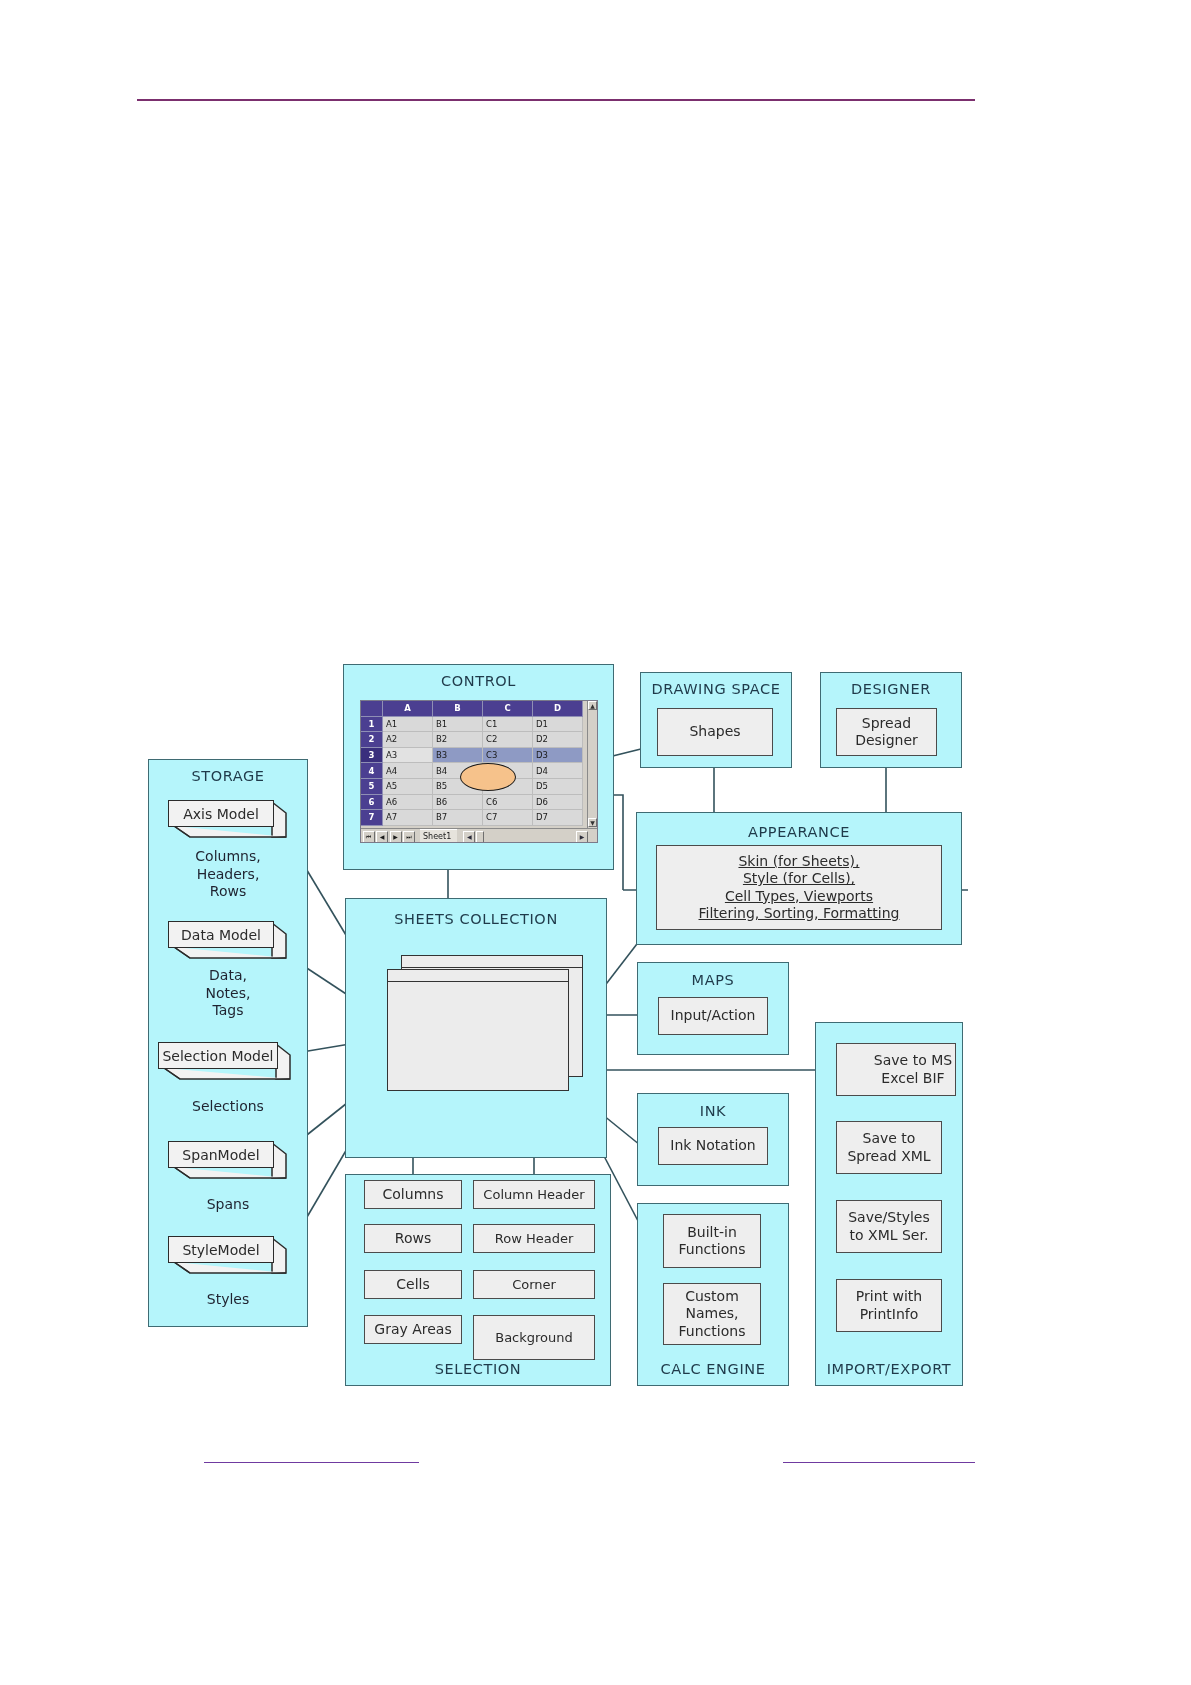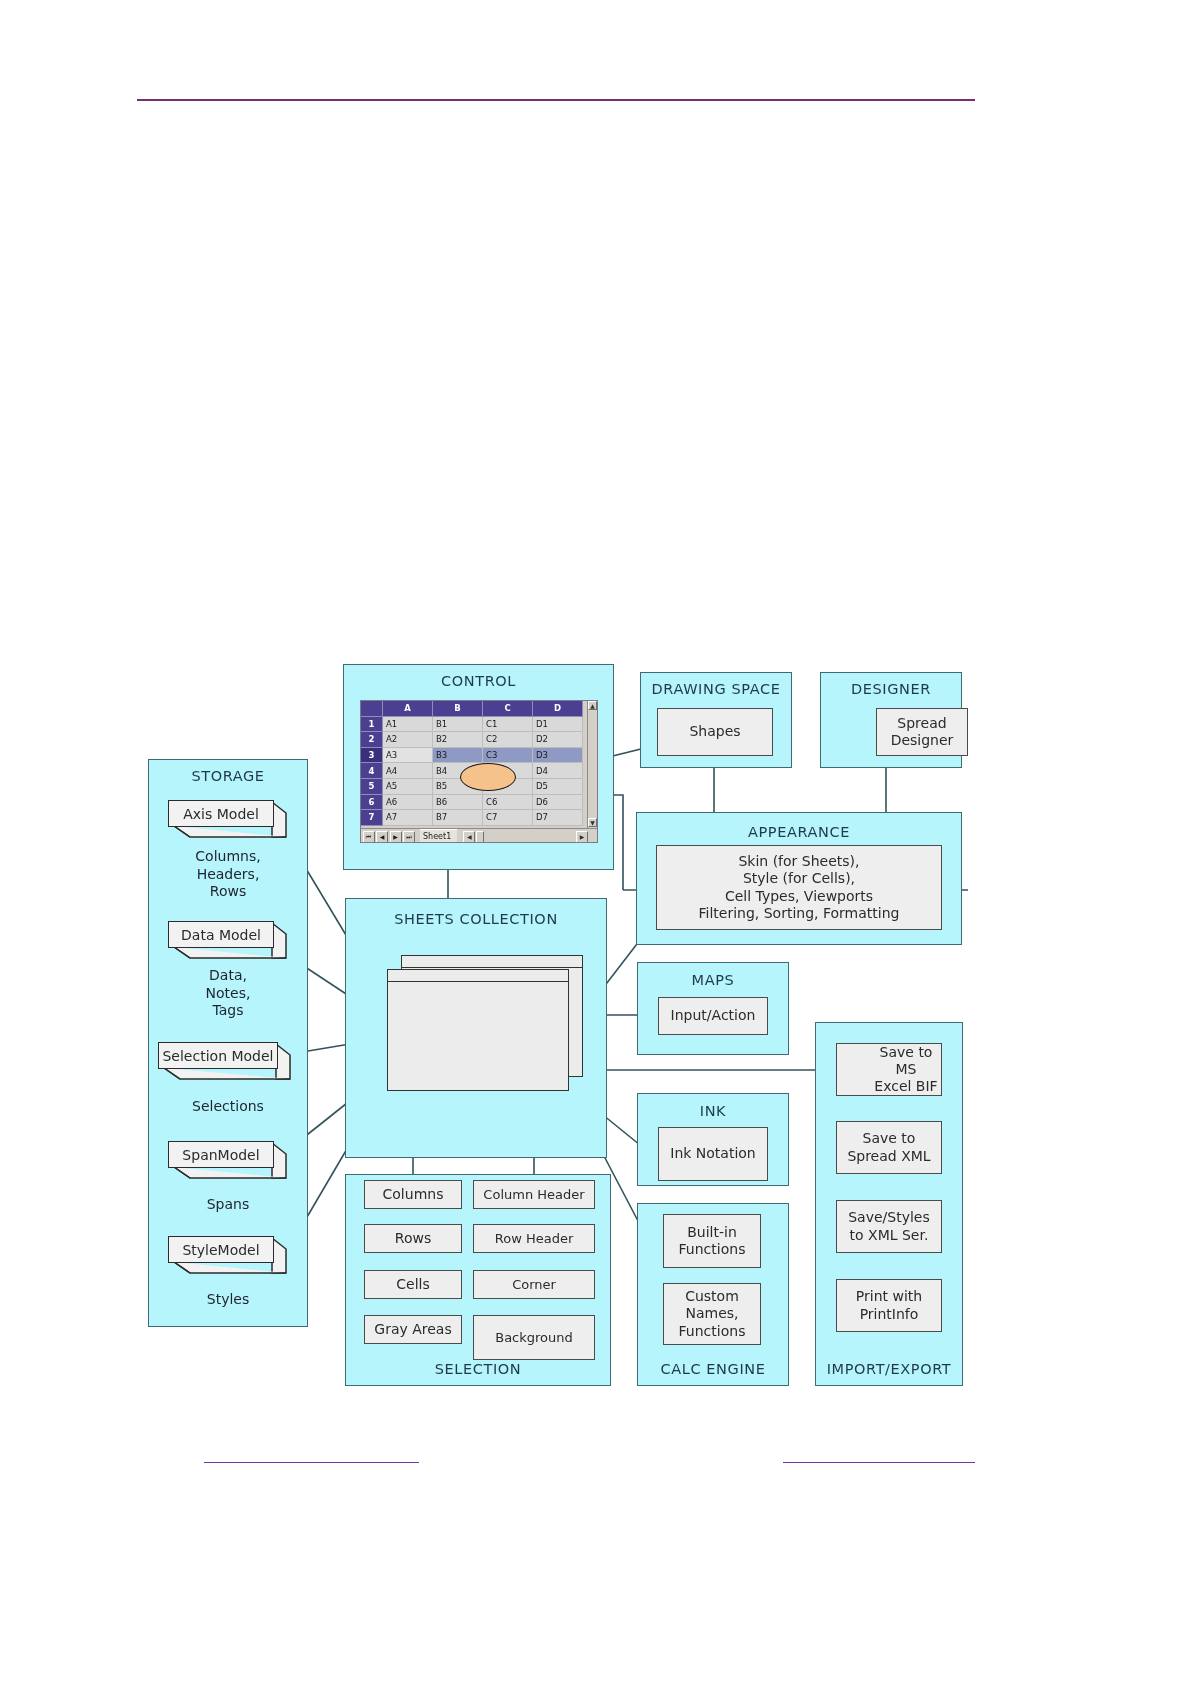--- a/index.html
+++ b/index.html
@@ -534,27 +534,27 @@
   </div>
 
   <div class="group" style="left:640px; top:672px; width:152px; height:96px;">
     <div class="group-title" style="top:8px;">DRAWING SPACE</div>
   </div>
   <div class="node" style="left:657px; top:708px; width:116px; height:48px;">Shapes</div>
 
   <div class="group" style="left:820px; top:672px; width:142px; height:96px;">
     <div class="group-title" style="top:8px;">DESIGNER</div>
   </div>
-  <div class="node" style="left:876px; top:708px; width:92px; height:48px;">Spread
+  <div class="node" style="left:836px; top:708px; width:101px; height:48px;">Spread
 Designer</div>
 
   <div class="group" style="left:636px; top:812px; width:326px; height:133px;">
     <div class="group-title" style="top:11px;">APPEARANCE</div>
   </div>
-  <div class="node" style="left:656px; top:845px; width:286px; height:85px;">Skin (for Sheets),
+  <div class="node" style="left:656px; top:845px; width:286px; height:85px;text-decoration:underline;">Skin (for Sheets),
 Style (for Cells),
 Cell Types, Viewports
 Filtering, Sorting, Formatting</div>
 
   <div class="group" style="left:345px; top:898px; width:262px; height:260px;">
     <div class="group-title" style="top:12px;">SHEETS COLLECTION</div>
   </div>
   <div class="sheet-stack" style="left:373px; top:955px; width:210px; height:150px;">
     <div class="sheet-card" style="left:28px; top:0; width:182px; height:122px;">
       <div class="titlebar"></div>
@@ -565,21 +565,21 @@
   </div>
 
   <div class="group" style="left:637px; top:962px; width:152px; height:93px;">
     <div class="group-title" style="top:9px;">MAPS</div>
   </div>
   <div class="node" style="left:658px; top:997px; width:110px; height:38px;">Input/Action</div>
 
   <div class="group" style="left:637px; top:1093px; width:152px; height:93px;">
     <div class="group-title" style="top:9px;">INK</div>
   </div>
-  <div class="node" style="left:658px; top:1127px; width:110px; height:54px;">Ink Notation</div>
+  <div class="node" style="left:658px; top:1127px; width:110px; height:38px;">Ink Notation</div>
 
   <div class="group" style="left:345px; top:1174px; width:266px; height:212px;">
     <div class="group-title" style="top:186px;">SELECTION</div>
   </div>
   <div class="node" style="left:364px; top:1180px; width:98px; height:29px;">Columns</div>
   <div class="node small" style="left:473px; top:1180px; width:122px; height:29px;">Column Header</div>
   <div class="node" style="left:364px; top:1224px; width:98px; height:29px;">Rows</div>
   <div class="node small" style="left:473px; top:1224px; width:122px; height:29px;">Row Header</div>
   <div class="node" style="left:364px; top:1270px; width:98px; height:29px;">Cells</div>
   <div class="node small" style="left:473px; top:1270px; width:122px; height:29px;">Corner</div>
@@ -591,21 +591,21 @@
   </div>
   <div class="node" style="left:663px; top:1214px; width:98px; height:54px;">Built-in
 Functions</div>
   <div class="node" style="left:663px; top:1283px; width:98px; height:62px;">Custom
 Names,
 Functions</div>
 
   <div class="group" style="left:815px; top:1022px; width:148px; height:364px;">
     <div class="group-title" style="top:338px;">IMPORT/EXPORT</div>
   </div>
-  <div class="node" style="left:836px; top:1043px; width:106px; height:53px;padding-left:34px;">Save to MS
+  <div class="node" style="left:836px; top:1043px; width:120px; height:53px;padding-left:34px;">Save to MS
 Excel BIF</div>
   <div class="node" style="left:836px; top:1121px; width:106px; height:53px;">Save to
 Spread XML</div>
   <div class="node" style="left:836px; top:1200px; width:106px; height:53px;">Save/Styles
 to XML Ser.</div>
   <div class="node" style="left:836px; top:1279px; width:106px; height:53px;">Print with
 PrintInfo</div>
 
 </div>
 

